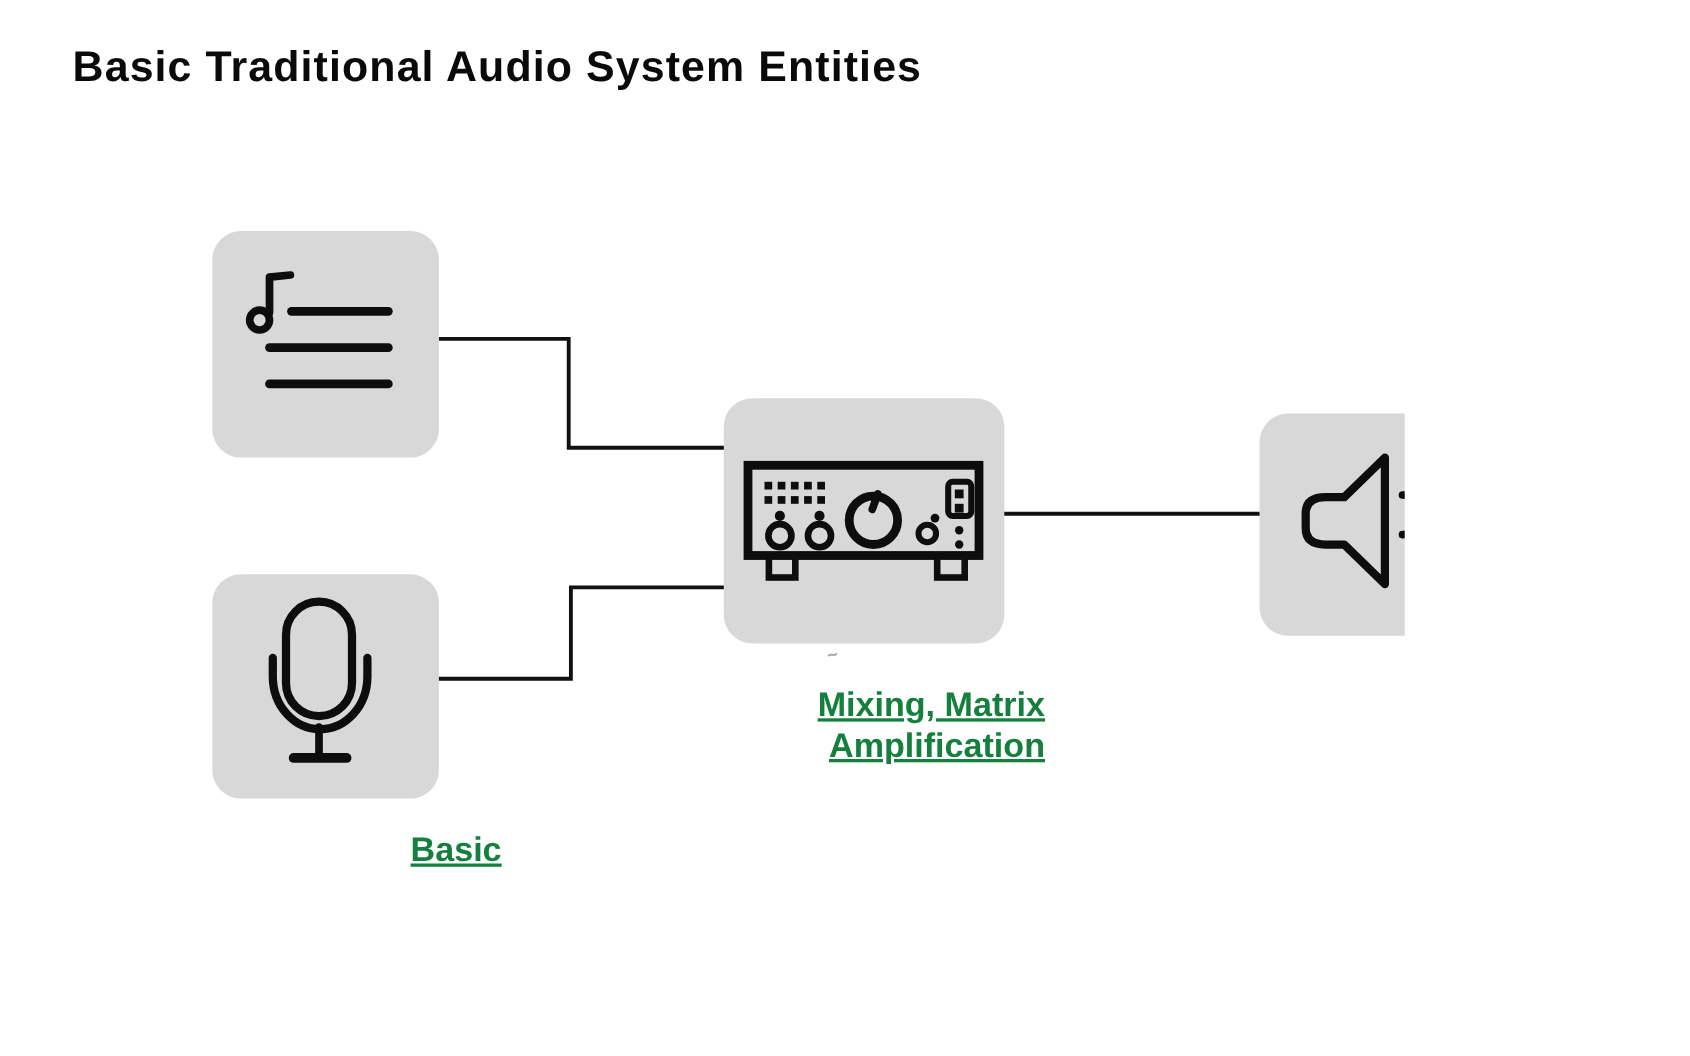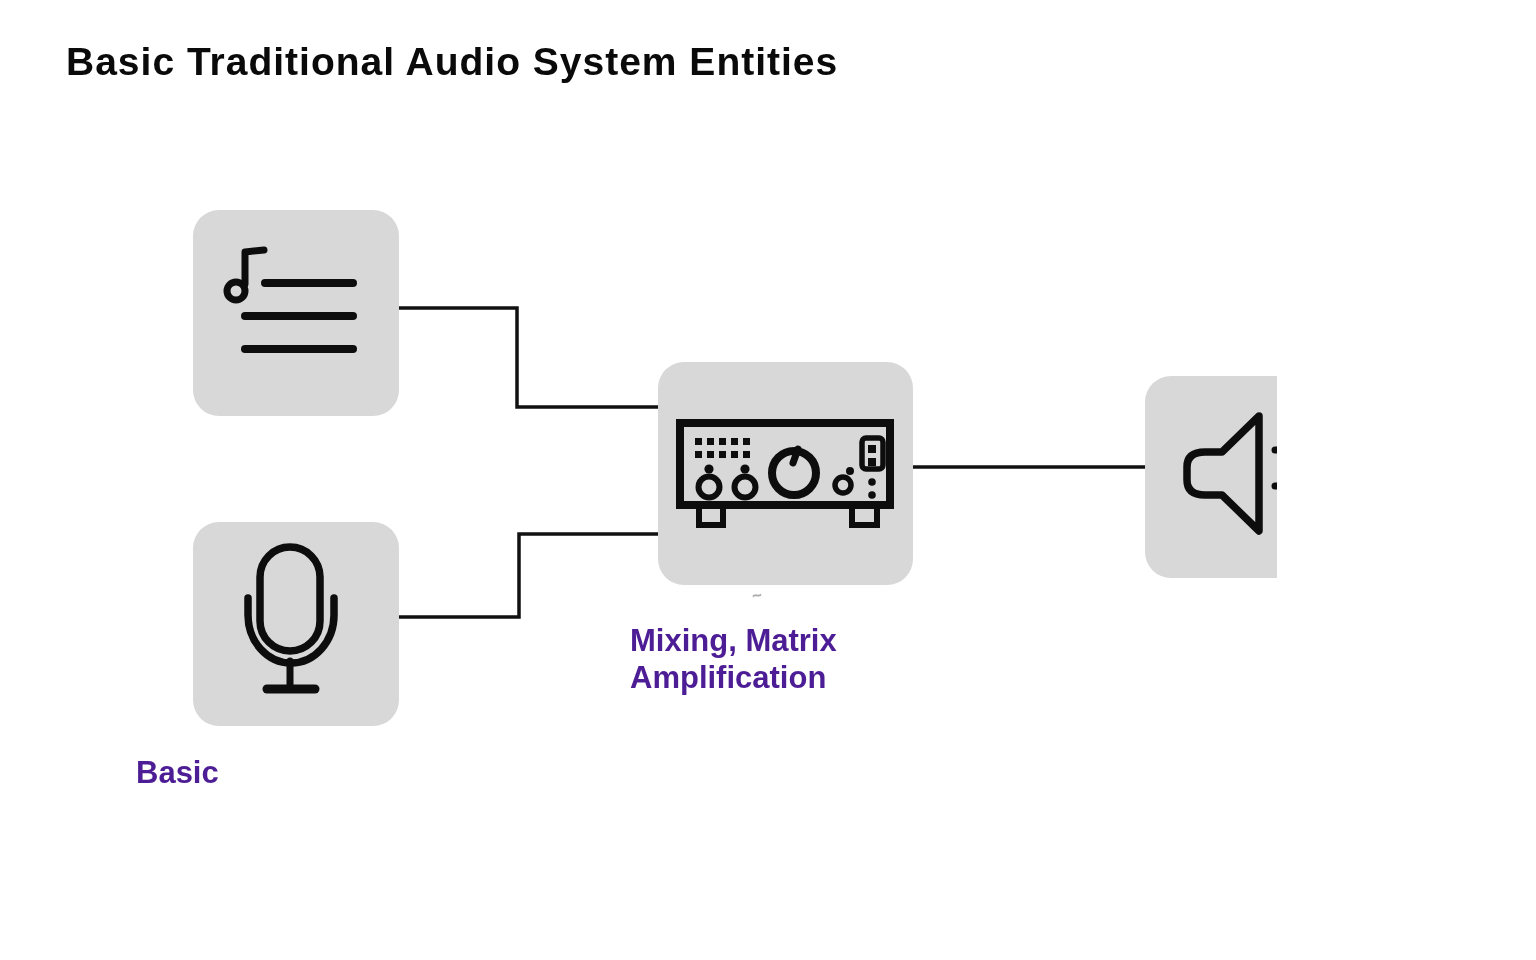--- a/index.html
+++ b/index.html
@@ -13,22 +13,22 @@
     color:#0a0a0a; white-space:nowrap;
   }
   .node { position:absolute; background:#d8d8d8; border-radius:26px; }
   .node svg { position:absolute; left:0; top:0; display:block; }
   #node-playlist { left:193px; top:210px; width:206px; height:206px; }
   #node-mic      { left:193px; top:522px; width:206px; height:204px; }
   #node-mixer    { left:658px; top:362px; width:255px; height:223px; }
   #node-speakers { left:1145px; top:376px; width:205px; height:202px; }
   .connectors { position:absolute; left:0; top:0; width:1536px; height:960px; }
   .label {
-    position:absolute; width:320px; text-align:left;
-    font-weight:bold; font-size:31px; line-height:37px; color:#4c1d95;
+    position:absolute; width:320px; text-align:right;
+    font-weight:bold; font-size:31px; line-height:37px; color:#15803d;text-decoration:underline;
   }
   #label-audio-source { left:136px;  top:754px; }
   #label-mixer        { left:630px;  top:622px; }
   #label-speakers     { left:1089px; top:612px; }
   .stray {
     position:absolute; left:752px; top:586px;
     color:#aaaaaa; font-size:17px; font-weight:bold; transform:rotate(-12deg);
   }
 </style>
 </head>

